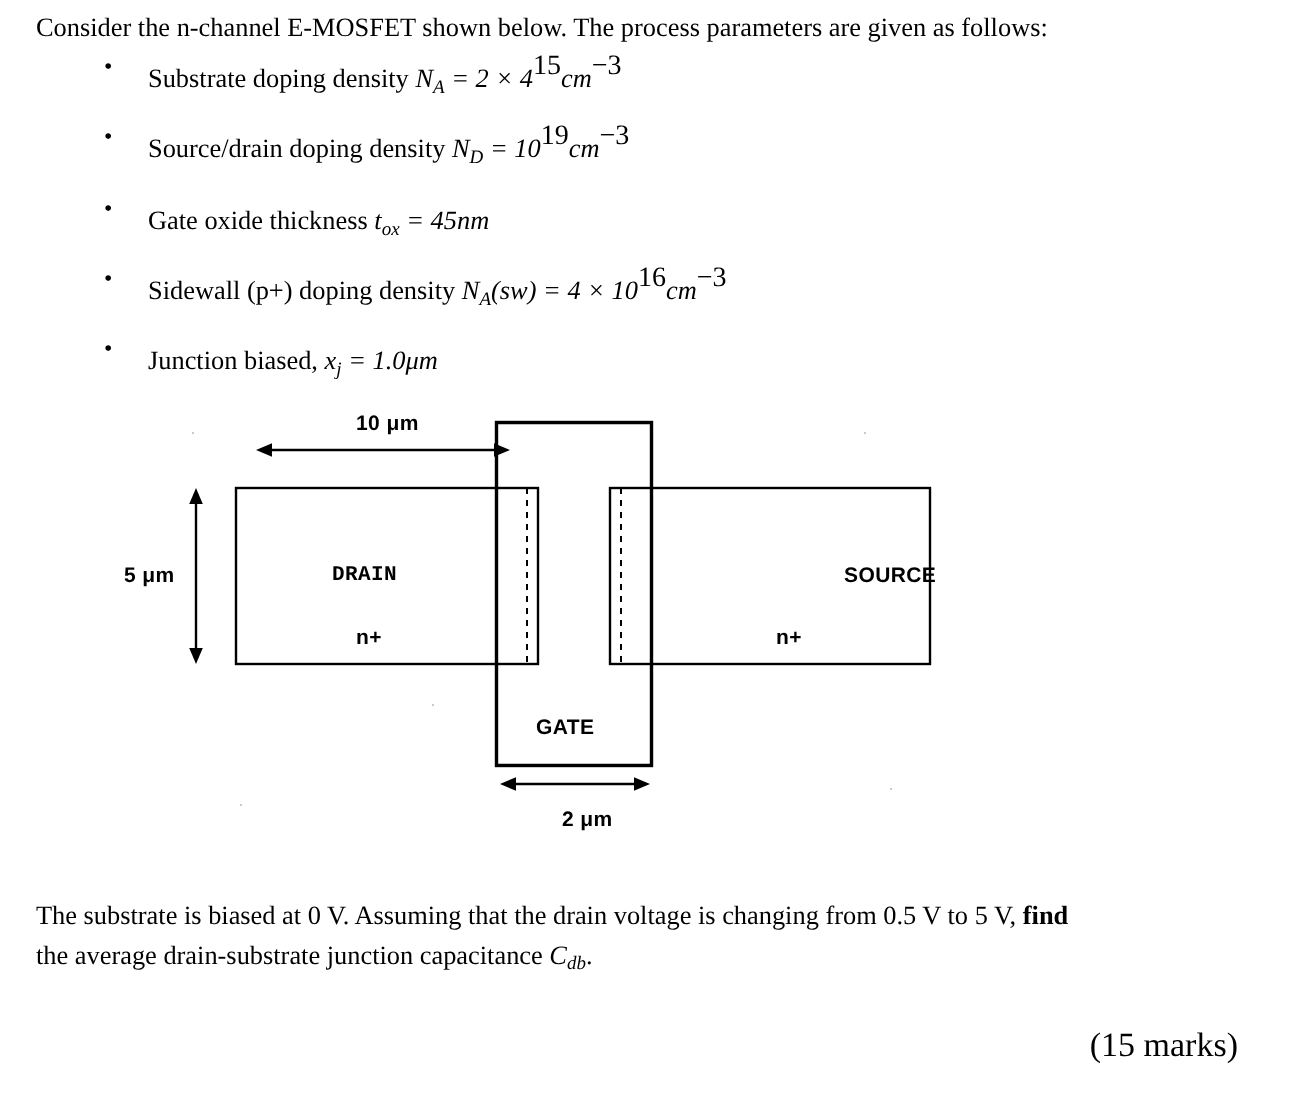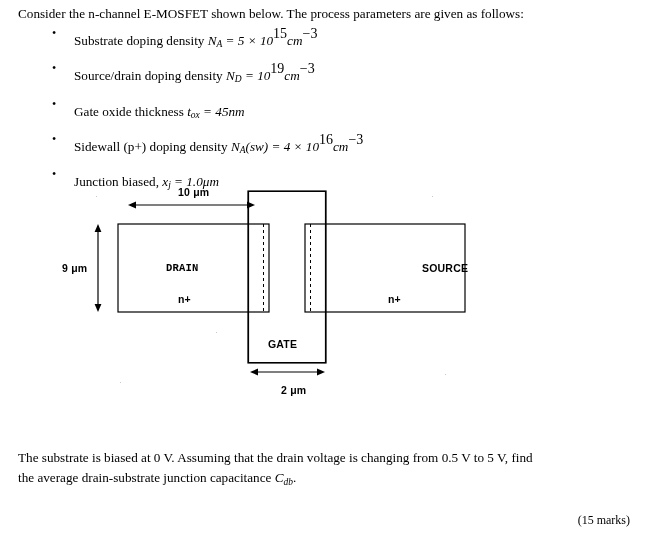--- a/index.html
+++ b/index.html
@@ -59,21 +59,21 @@
   }
   .sup {
     font-size: 14px;
     vertical-align: 0.48em;
   }
 
   
   .figure {
     position: absolute;
     left: 0;
-    top: 172px;
+    top: 192px;
     width: 647px;
     height: 245px;
     text-align: right;
   }
   .fig-label {
     position: absolute;
     font-family: "Liberation Sans", sans-serif;
     font-size: 10.5px;
     font-weight: bold;
     letter-spacing: 0.2px;
@@ -85,42 +85,42 @@
   .closing {
     position: absolute;
     left: 18px;
     top: 448px;
     width: 614px;
     font-size: 13.2px;
     line-height: 1.55;
   }
   .marks {
     position: absolute;
-    right: 17px;
+    right: 28px;
     top: 513px;
-    font-size: 12px;
+    font-size: 17px;
   }
-  .bold { font-weight: normal; }
+  .bold { font-weight: bold; }
   .speck {
     position: absolute;
     width: 1px;
     height: 1px;
     background: #c9c9c9;
   }
 </style>
 </head>
 <body>
 
 <div class="page">
 
   <div class="intro">Consider the n-channel E-MOSFET shown below. The process parameters are given as follows:</div>
 
   <ul class="params">
     <li>
-      <span class="bullet">•</span><span>Substrate doping density </span><span class="it">N</span><span class="sub">A</span><span class="it"> = 5 × 10</span><span class="sup">15</span><span class="it">cm</span><span class="sup">−3</span>
+      <span class="bullet">•</span><span>Substrate doping density </span><span class="it">N</span><span class="sub">A</span><span class="it"> = 2 × 4</span><span class="sup">15</span><span class="it">cm</span><span class="sup">−3</span>
     </li>
     <li>
       <span class="bullet">•</span><span>Source/drain doping density </span><span class="it">N</span><span class="sub">D</span><span class="it"> = 10</span><span class="sup">19</span><span class="it">cm</span><span class="sup">−3</span>
     </li>
     <li>
       <span class="bullet">•</span><span>Gate oxide thickness </span><span class="it">t</span><span class="sub">ox</span><span class="it"> = 45nm</span><span class="sup"></span><span class="it"></span><span class="sup"></span>
     </li>
     <li>
       <span class="bullet">•</span><span>Sidewall (p+) doping density </span><span class="it">N</span><span class="sub">A</span><span class="it">(sw) = 4 × 10</span><span class="sup">16</span><span class="it">cm</span><span class="sup">−3</span>
     </li>
@@ -157,21 +157,21 @@
       <line x1="98" y1="55" x2="98" y2="137" stroke="#000" stroke-width="1.2"></line>
       <polygon points="98,52 94.6,60 101.4,60" fill="#000"></polygon>
       <polygon points="98,140 94.6,132 101.4,132" fill="#000"></polygon>
 
       <line x1="253" y1="200" x2="322" y2="200" stroke="#000" stroke-width="1.2"></line>
       <polygon points="250,200 258,196.6 258,203.4" fill="#000"></polygon>
       <polygon points="325,200 317,196.6 317,203.4" fill="#000"></polygon>
     </svg>
 
     <div class="fig-label" style="left:178px; top:14px;">10 μm</div>
-    <div class="fig-label" style="left:62px; top:90px;">9 μm</div>
+    <div class="fig-label" style="left:62px; top:90px;">5 μm</div>
     <div class="fig-label" style="left:281px; top:212px;">2 μm</div>
 
     <div class="fig-label" style="left:166px; top:90px;font-family:Liberation Mono, monospace;">DRAIN</div>
     <div class="fig-label" style="left:178px; top:121px;">n+</div>
 
     <div class="fig-label" style="left:374px; top:90px;margin-left:48px;">SOURCE</div>
     <div class="fig-label" style="left:388px; top:121px;">n+</div>
 
     <div class="fig-label" style="left:268px; top:166px;">GATE</div>
 

